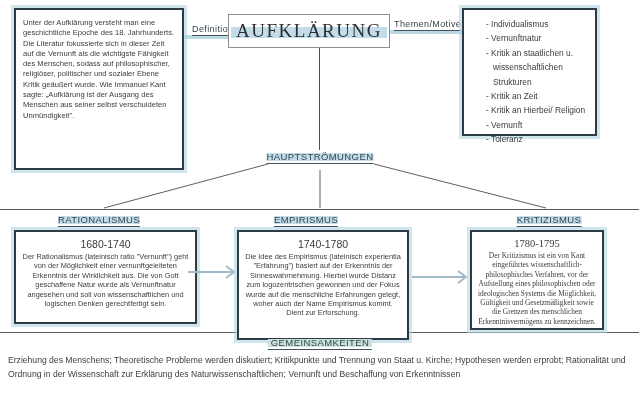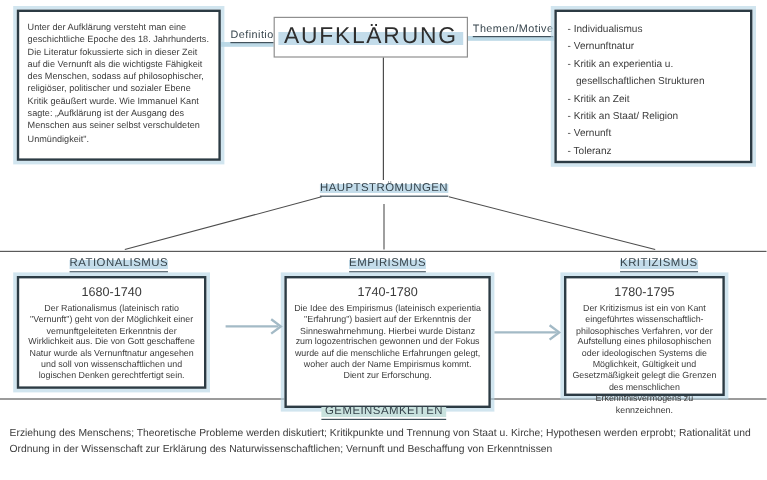--- a/index.html
+++ b/index.html
@@ -19,35 +19,35 @@
   .hl{
     padding:0 0;
     background:linear-gradient(to bottom,transparent 22%,#c3dcea 22%,#c3dcea 92%,transparent 92%);
   }
   .hl-teal{
     padding:0 3px;
     background:linear-gradient(to bottom,transparent 22%,#c9e2de 22%,#c9e2de 92%,transparent 92%);
   }
   .center-x{transform:translateX(-50%);}
   .def-box{
-    left:14px;top:8px;width:170px;height:126px;
+    left:14px;top:8px;width:170px;height:162px;
     padding:8px 5px 6px 7px;font-size:7.6px;line-height:10.3px;text-align:left;
   }
   .title-box{
     position:absolute;left:228px;top:14px;width:162px;height:34px;
     border:1px solid #8f8f8f;background:#fff;box-sizing:border-box;
-    display:flex;align-items:center;justify-content:center;
+    display:flex;align-items:center;justify-content:center;font-family:Liberation Serif, serif;
   }
   .title-text{
     font-size:19px;letter-spacing:1.5px;color:#2e2e2e;padding:0 5px;
     background:linear-gradient(to bottom,transparent 32%,#c3dcea 32%,#c3dcea 80%,transparent 80%);
   }
   .themes-box{
-    left:462px;top:8px;width:165px;height:128px;
-    padding:7px 6px 5px 9px;font-size:8.4px;line-height:14.4px;
+    left:462px;top:8px;width:135px;height:128px;
+    padding:7px 6px 5px 22px;font-size:8.4px;line-height:14.4px;
   }
   .themes-box ul{margin:0;padding:0;list-style:none;}
   .themes-box li{padding-left:7px;text-indent:-7px;}
   .conn{position:absolute;height:4px;background:#bcd9e6;}
   .vline{position:absolute;width:1px;background:#4d4d4d;}
   .hrule{position:absolute;left:0;width:639px;height:1px;background:#5a5a5a;}
   .stream-box{
     top:230px;padding:5px 5px;text-align:center;
   }
   .period{font-size:10.5px;color:#3a3a3a;margin:1px 0 2px 0;}
@@ -79,23 +79,23 @@
   </div>
 
   <div class="label" style="left:394px;top:19px;font-size:9px;">
     <span class="ul">Themen/Motive</span>
   </div>
 
   <div class="dbox themes-box">
     <ul>
       <li>- Individualismus</li>
       <li>- Vernunftnatur</li>
-      <li>- Kritik an experientia u. gesellschaftlichen Strukturen</li>
+      <li>- Kritik an staatlichen u. wissenschaftlichen Strukturen</li>
       <li>- Kritik an Zeit</li>
-      <li>- Kritik an Staat/ Religion</li>
+      <li>- Kritik an Hierbei/ Religion</li>
       <li>- Vernunft</li>
       <li>- Toleranz</li>
     </ul>
   </div>
 
   <div class="vline" style="left:319px;top:48px;height:102px;"></div>
 
   <div class="label center-x" style="left:320px;top:151px;">
     <span class="ul"><span class="hl">HAUPTSTRÖMUNGEN</span></span>
   </div>
@@ -105,38 +105,38 @@
     <line x1="320" y1="12" x2="320" y2="50" stroke="#4d4d4d" stroke-width="0.9"></line>
     <line x1="374" y1="6" x2="546" y2="50" stroke="#4d4d4d" stroke-width="0.9"></line>
   </svg>
 
   <div class="hrule" style="top:209px;"></div>
   <div class="hrule" style="top:332px;"></div>
 
   <div class="label center-x" style="left:99px;top:214px;">
     <span class="ul"><span class="hl">RATIONALISMUS</span></span>
   </div>
-  <div class="label center-x" style="left:323px;top:214px;">
+  <div class="label center-x" style="left:306px;top:214px;">
     <span class="ul"><span class="hl">EMPIRISMUS</span></span>
   </div>
   <div class="label center-x" style="left:549px;top:214px;">
     <span class="ul"><span class="hl">KRITIZISMUS</span></span>
   </div>
 
-  <div class="dbox stream-box" style="left:14px;width:158px;height:94px;">
+  <div class="dbox stream-box" style="left:14px;width:183px;height:94px;">
     <div class="period">1680-1740</div>
     <div class="desc">Der Rationalismus (lateinisch ratio "Vernunft") geht von der Möglichkeit einer vernunftgeleiteten Erkenntnis der Wirklichkeit aus. Die von Gott geschaffene Natur wurde als Vernunftnatur angesehen und soll von wissenschaftlichen und logischen Denken gerechtfertigt sein.</div>
   </div>
   <div class="dbox stream-box" style="left:237px;width:172px;height:110px;">
     <div class="period">1740-1780</div>
     <div class="desc">Die Idee des Empirismus (lateinisch experientia "Erfahrung") basiert auf der Erkenntnis der Sinneswahrnehmung. Hierbei wurde Distanz zum logozentrischen gewonnen und der Fokus wurde auf die menschliche Erfahrungen gelegt, woher auch der Name Empirismus kommt. Dient zur Erforschung.</div>
   </div>
-  <div class="dbox stream-box" style="left:470px;width:134px;height:100px;">
+  <div class="dbox stream-box" style="left:470px;width:134px;height:100px;font-family:Liberation Serif, serif;">
     <div class="period">1780-1795</div>
-    <div class="desc">Der Kritizismus ist ein von Kant eingeführtes wissenschaftlich-philosophisches Verfahren, vor der Aufstellung eines philosophischen oder ideologischen Systems die Möglichkeit, Gültigkeit und Gesetzmäßigkeit gelegt die Grenzen des menschlichen Erkenntnisvermögens zu kennzeichnen.</div>
+    <div class="desc">Der Kritizismus ist ein von Kant eingeführtes wissenschaftlich-philosophisches Verfahren, vor der Aufstellung eines philosophischen oder ideologischen Systems die Möglichkeit, Gültigkeit und Gesetzmäßigkeit sowie die Grenzen des menschlichen Erkenntnisvermögens zu kennzeichnen.</div>
   </div>
 
   <svg style="left:188px;top:263px;" width="48" height="18" viewBox="0 0 48 18">
     <line x1="0" y1="9" x2="44" y2="9" stroke="#a3bac6" stroke-width="2"></line>
     <polyline points="38,3 46,9 38,15" fill="none" stroke="#a3bac6" stroke-width="2"></polyline>
   </svg>
   <svg style="left:412px;top:268px;" width="56" height="18" viewBox="0 0 56 18">
     <line x1="0" y1="9" x2="52" y2="9" stroke="#a3bac6" stroke-width="2"></line>
     <polyline points="46,3 54,9 46,15" fill="none" stroke="#a3bac6" stroke-width="2"></polyline>
   </svg>

